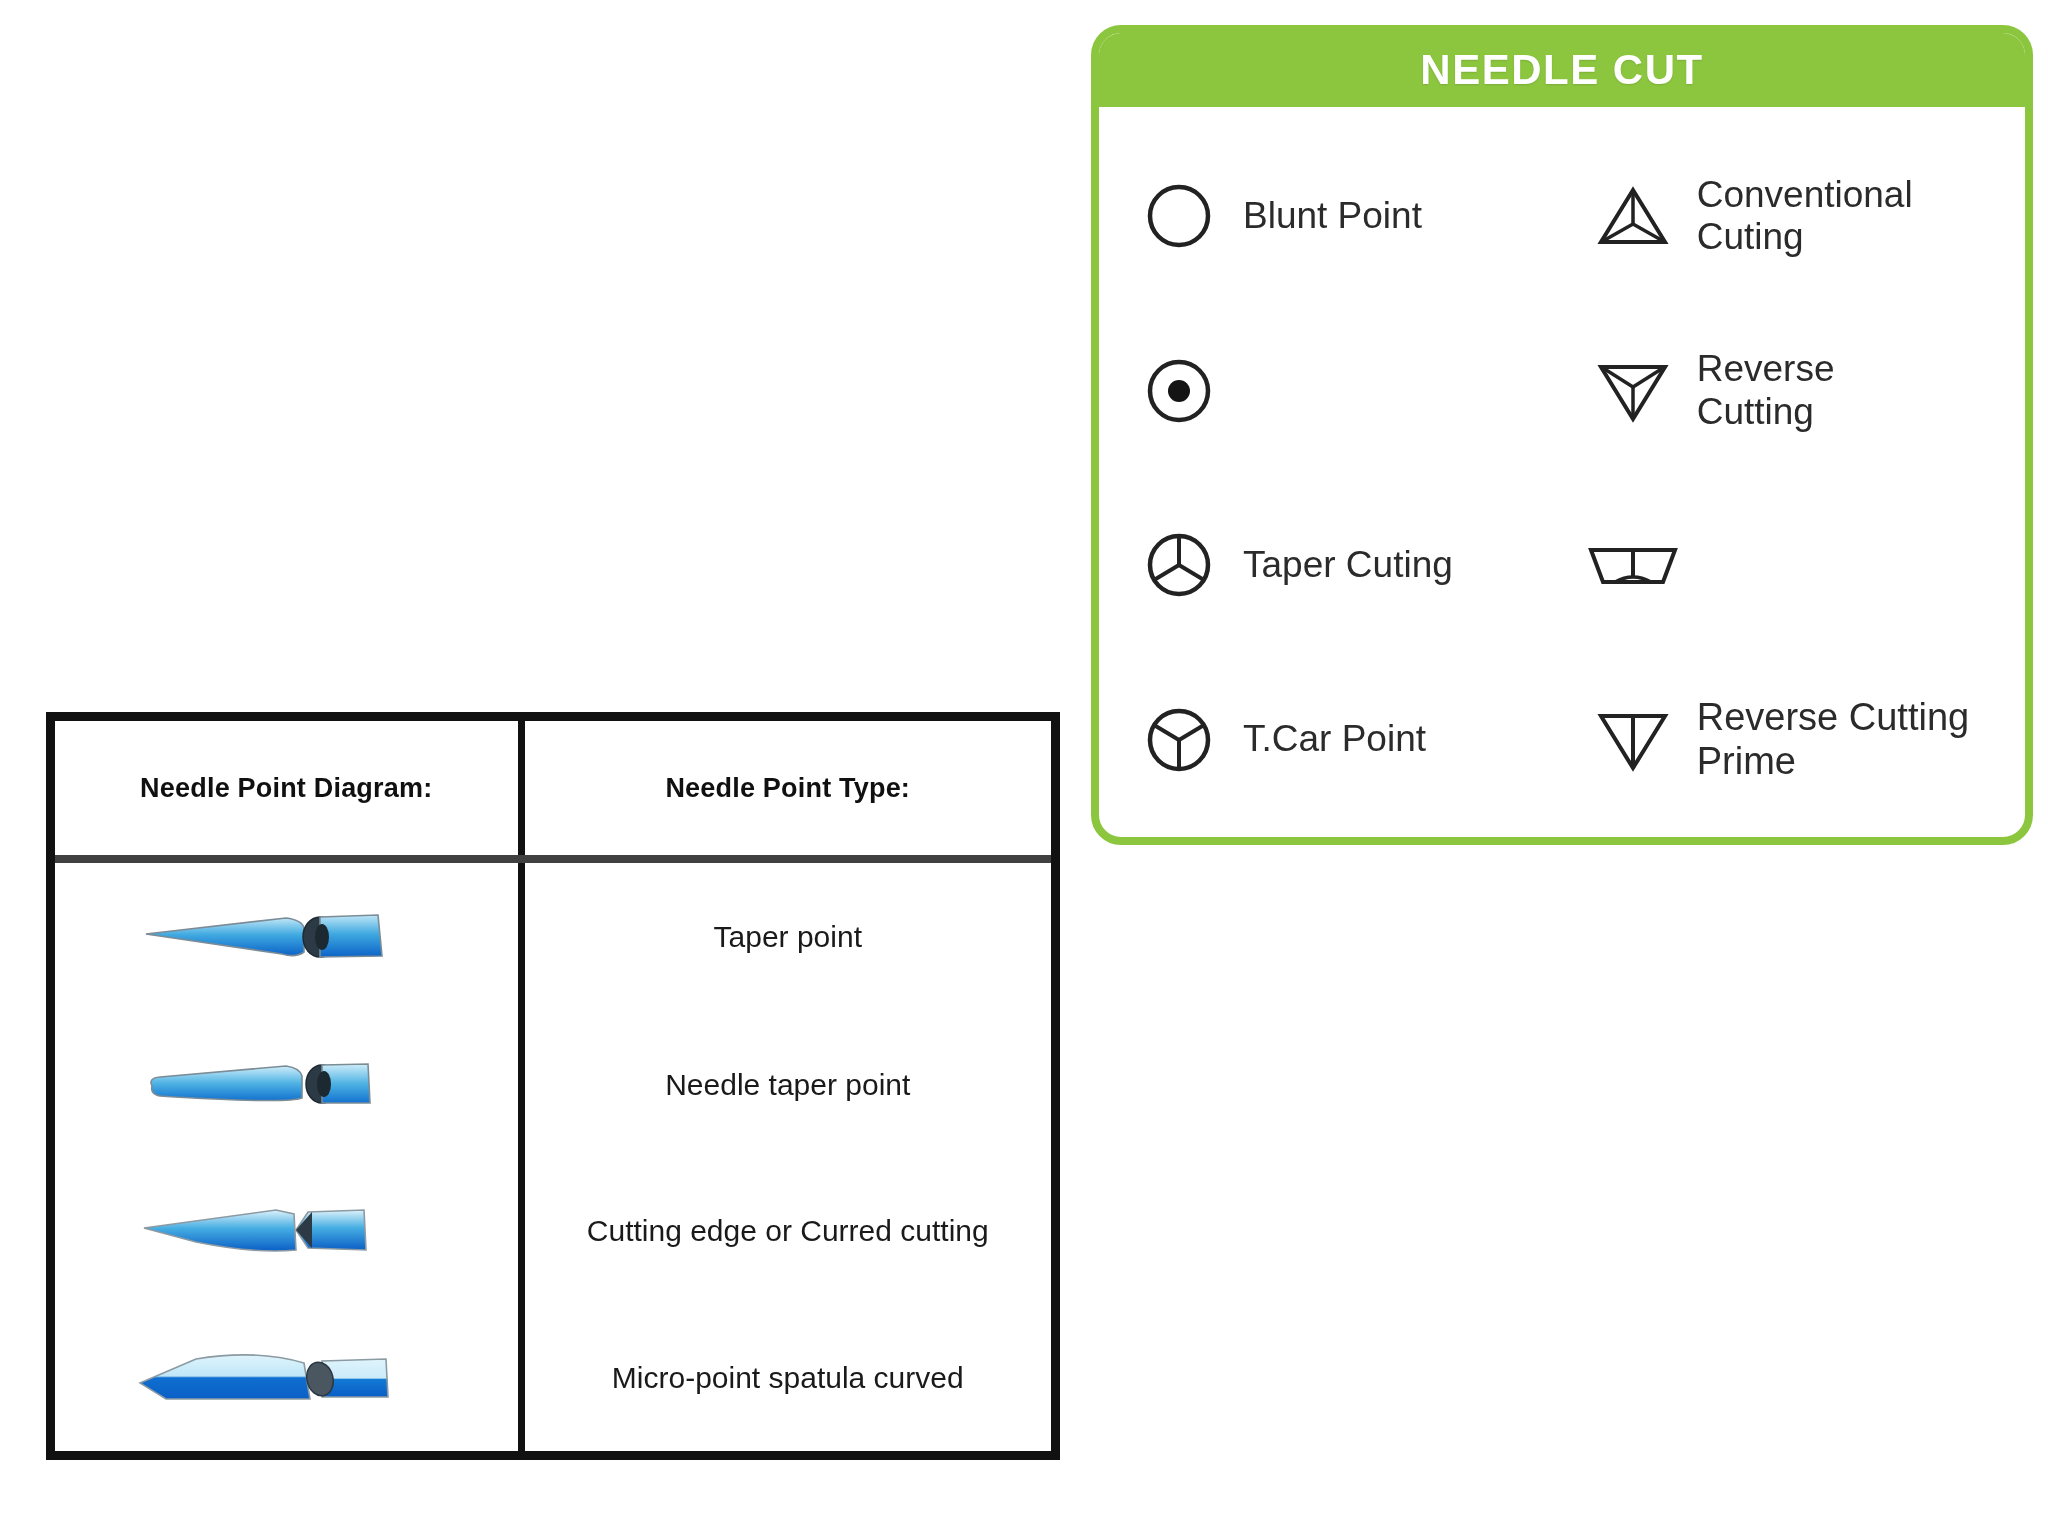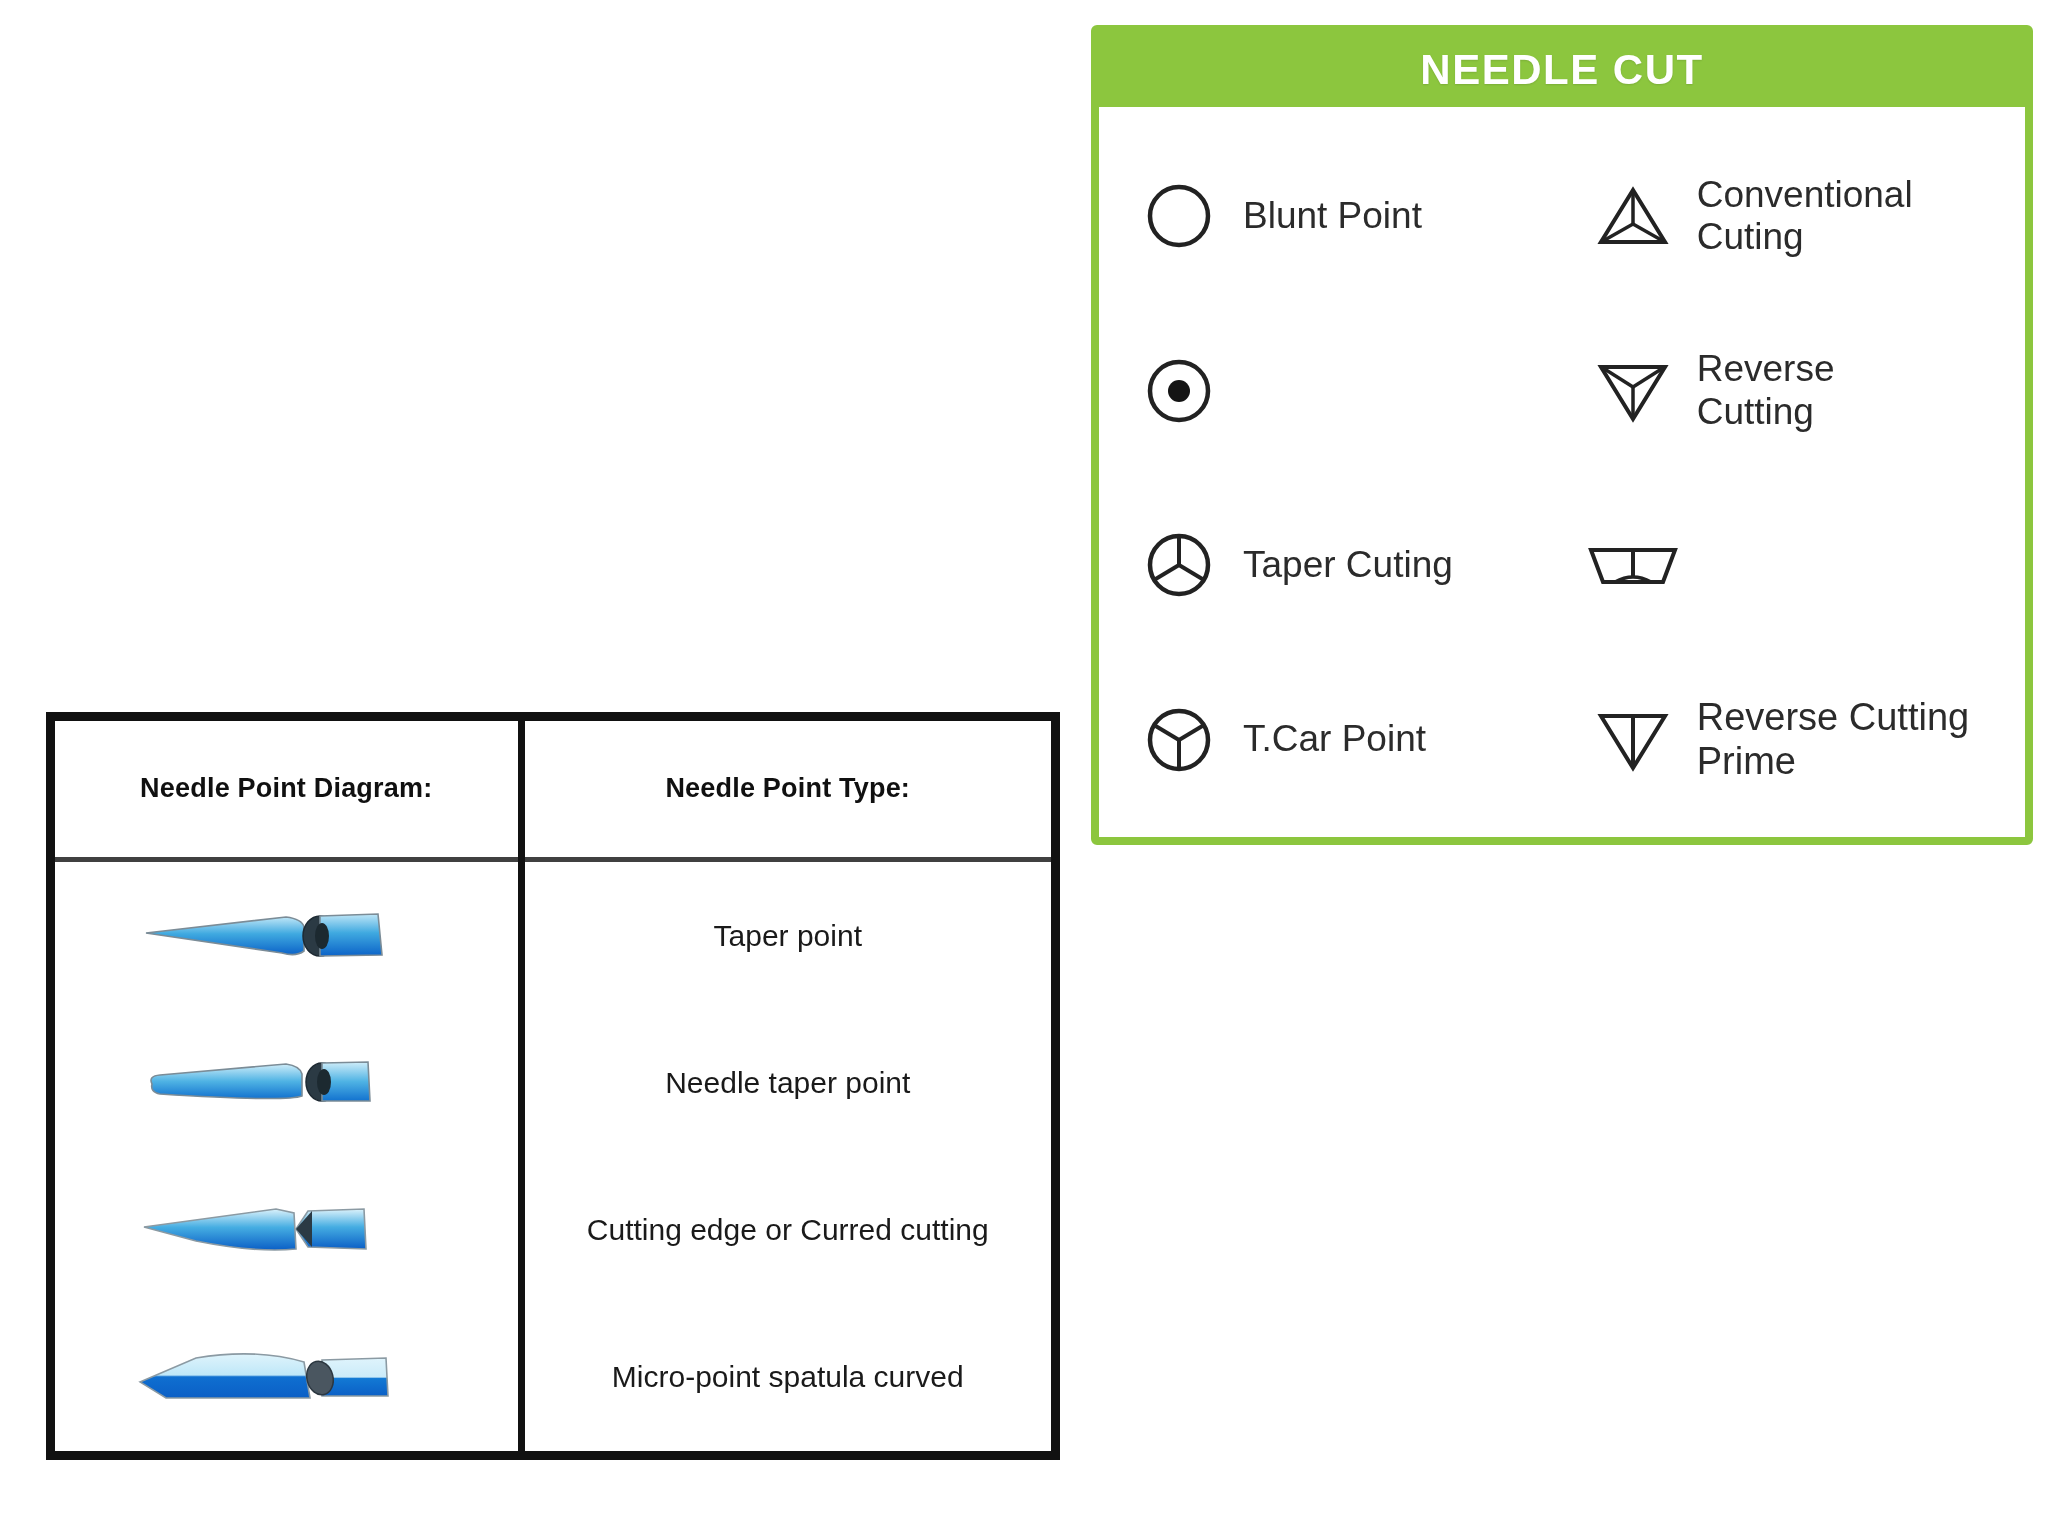--- a/index.html
+++ b/index.html
@@ -15,21 +15,21 @@
     width: 2048px; height: 1536px;
     background: #ffffff;
   }
 
   
   #needle-cut-card {
     position: absolute;
     left: 1091px; top: 25px;
     width: 942px; height: 820px;
     border: 8px solid #8CC63E;
-    border-radius: 6px;
+    border-radius: 30px;
     background: #ffffff;
     overflow: hidden;
   }
   #needle-cut-header {
     height: 74px;
     background: #8CC63E;
     display: flex;
     align-items: center;
     justify-content: center;
   }
@@ -90,21 +90,21 @@
     border-collapse: collapse;
     table-layout: fixed;
   }
   .tbl th, .tbl td {
     border: 0;
     text-align: center;
     vertical-align: middle;
   }
   .tbl thead th {
     height: 138px;
-    border-bottom: 5px solid #404040;
+    border-bottom: 8px solid #404040;
     font-size: 27px;
     font-weight: bold;
     color: #101010;
     letter-spacing: 0.2px;
   }
   .tbl thead th.col-diagram,
   .tbl tbody td.col-diagram {
     width: 466px;
     border-right: 7px solid #111111;
   }

